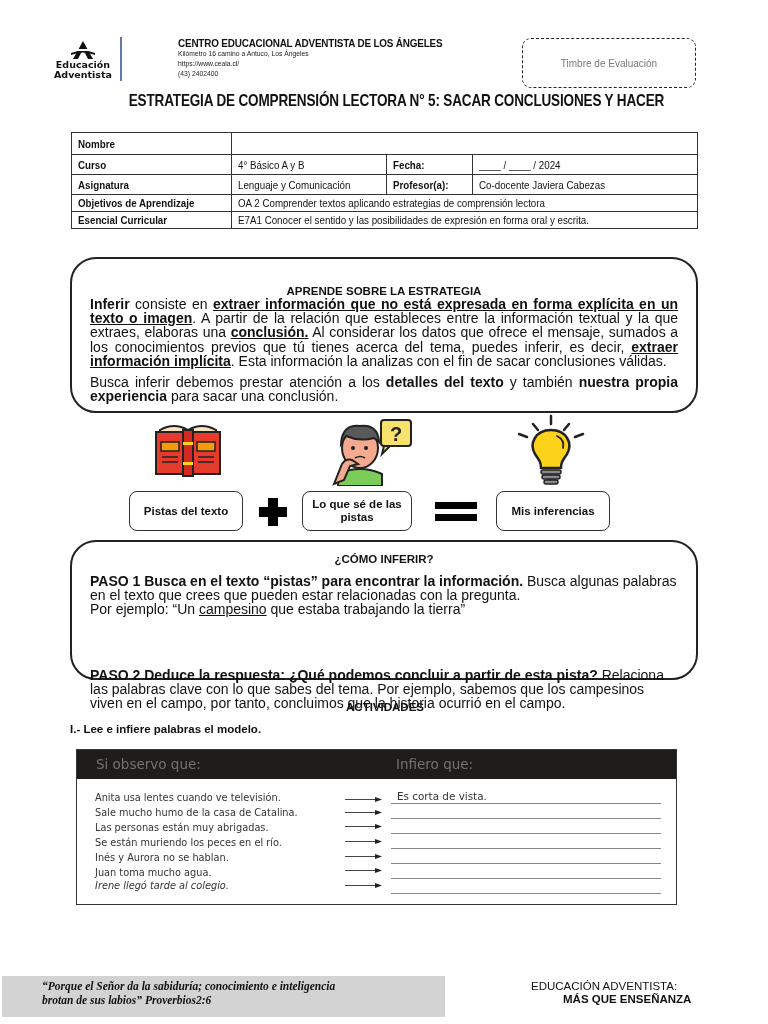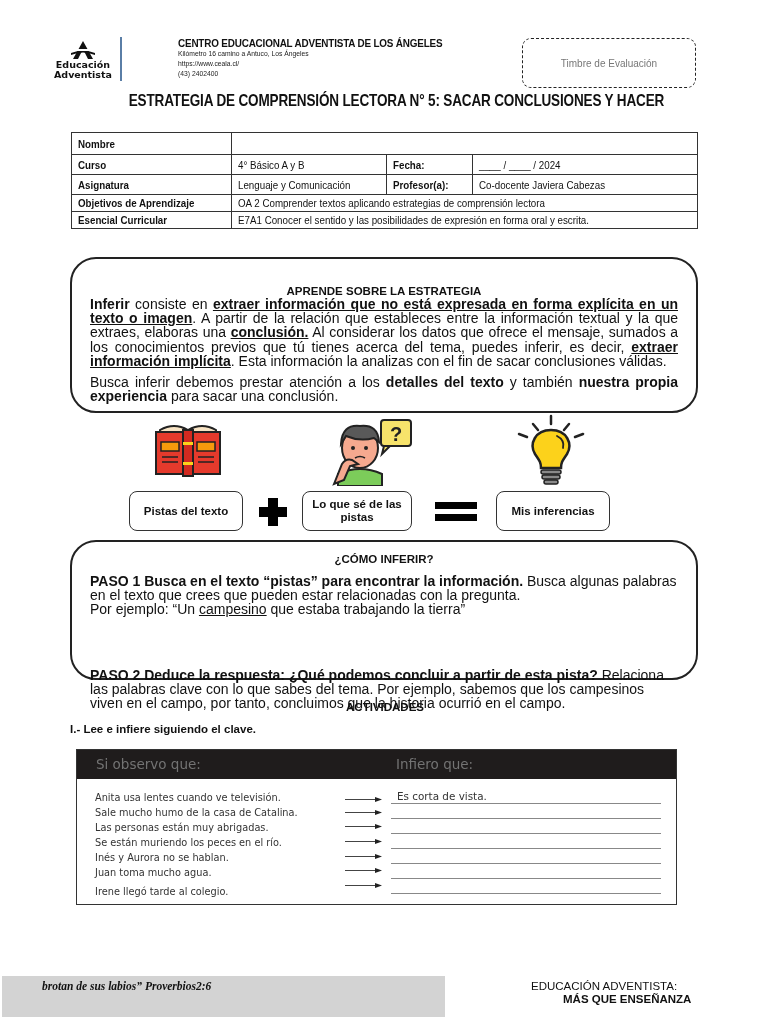--- a/index.html
+++ b/index.html
@@ -191,35 +191,35 @@
   <div class="para" style="top:32px; text-align:left;">
     <span class="b">PASO 1 Busca en el texto “pistas” para encontrar la información.</span><span> Busca algunas palabras en el texto que crees que pueden estar relacionadas con la pregunta.</span><br>
     <span>Por ejemplo: “Un </span><span class="ul">campesino</span><span> que estaba trabajando la tierra”</span>
   </div>
   <div class="para" style="top:84px; text-align:left;margin-top:42px;">
     <span class="b">PASO 2 Deduce la respuesta: ¿Qué podemos concluir a partir de esta pista?</span><span> Relaciona las palabras clave con lo que sabes del tema. Por ejemplo, sabemos que los campesinos viven en el campo, por tanto, concluimos que la historia ocurrió en el campo.</span>
   </div>
 </div>
 
 <div class="act-title">ACTIVIDADES</div>
-<div class="act-instr">I.- Lee e infiere siguiendo el clave.</div>
+<div class="act-instr">I.- Lee e infiere palabras el modelo.</div>
 
 <div class="act-table">
   <div class="act-header">
     <span class="h1">Si observo que:</span>
     <span class="h2">Infiero que:</span>
   </div>
 
   <div class="act-row" style="top:41px;"><span class="obs">Anita usa lentes cuando ve televisión.</span></div>
   <div class="act-row" style="top:56px;"><span class="obs">Sale mucho humo de la casa de Catalina.</span></div>
   <div class="act-row" style="top:71px;"><span class="obs">Las personas están muy abrigadas.</span></div>
   <div class="act-row" style="top:86px;"><span class="obs">Se están muriendo los peces en el río.</span></div>
   <div class="act-row" style="top:101px;"><span class="obs">Inés y Aurora no se hablan.</span></div>
   <div class="act-row" style="top:116px;"><span class="obs">Juan toma mucho agua.</span></div>
-  <div class="act-row" style="top:135px;"><span class="obs">Irene llegó tarde al colegio.</span></div>
+  <div class="act-row" style="top:129px;font-style:italic;"><span class="obs">Irene llegó tarde al colegio.</span></div>
 
   <svg class="arrow" style="top:45px;" viewBox="0 0 40 9">
       <line x1="0" y1="4.5" x2="30" y2="4.5" stroke="#444" stroke-width="1"></line>
       <path d="M30 2 L37 4.5 L30 7 Z" fill="#222"></path>
     </svg>
   <svg class="arrow" style="top:58px;" viewBox="0 0 40 9">
       <line x1="0" y1="4.5" x2="30" y2="4.5" stroke="#444" stroke-width="1"></line>
       <path d="M30 2 L37 4.5 L30 7 Z" fill="#222"></path>
     </svg>
   <svg class="arrow" style="top:72px;" viewBox="0 0 40 9">
@@ -246,18 +246,19 @@
   <div class="answer-line" style="top:40px;">Es corta de vista.</div>
   <div class="answer-line" style="top:55px;"></div>
   <div class="answer-line" style="top:70px;"></div>
   <div class="answer-line" style="top:85px;"></div>
   <div class="answer-line" style="top:100px;"></div>
   <div class="answer-line" style="top:115px;"></div>
   <div class="answer-line" style="top:130px;"></div>
 </div>
 
 <div class="quote">
+  <div>“Porque el Señor da la sabiduría; conocimiento e inteligencia</div>
   <div>brotan de sus labios” Proverbios2:6</div>
 </div>
 <div class="slogan">
   <div>EDUCACIÓN ADVENTISTA:</div>
   <div class="s2">MÁS QUE ENSEÑANZA</div>
 </div>
 
 </body></html>

